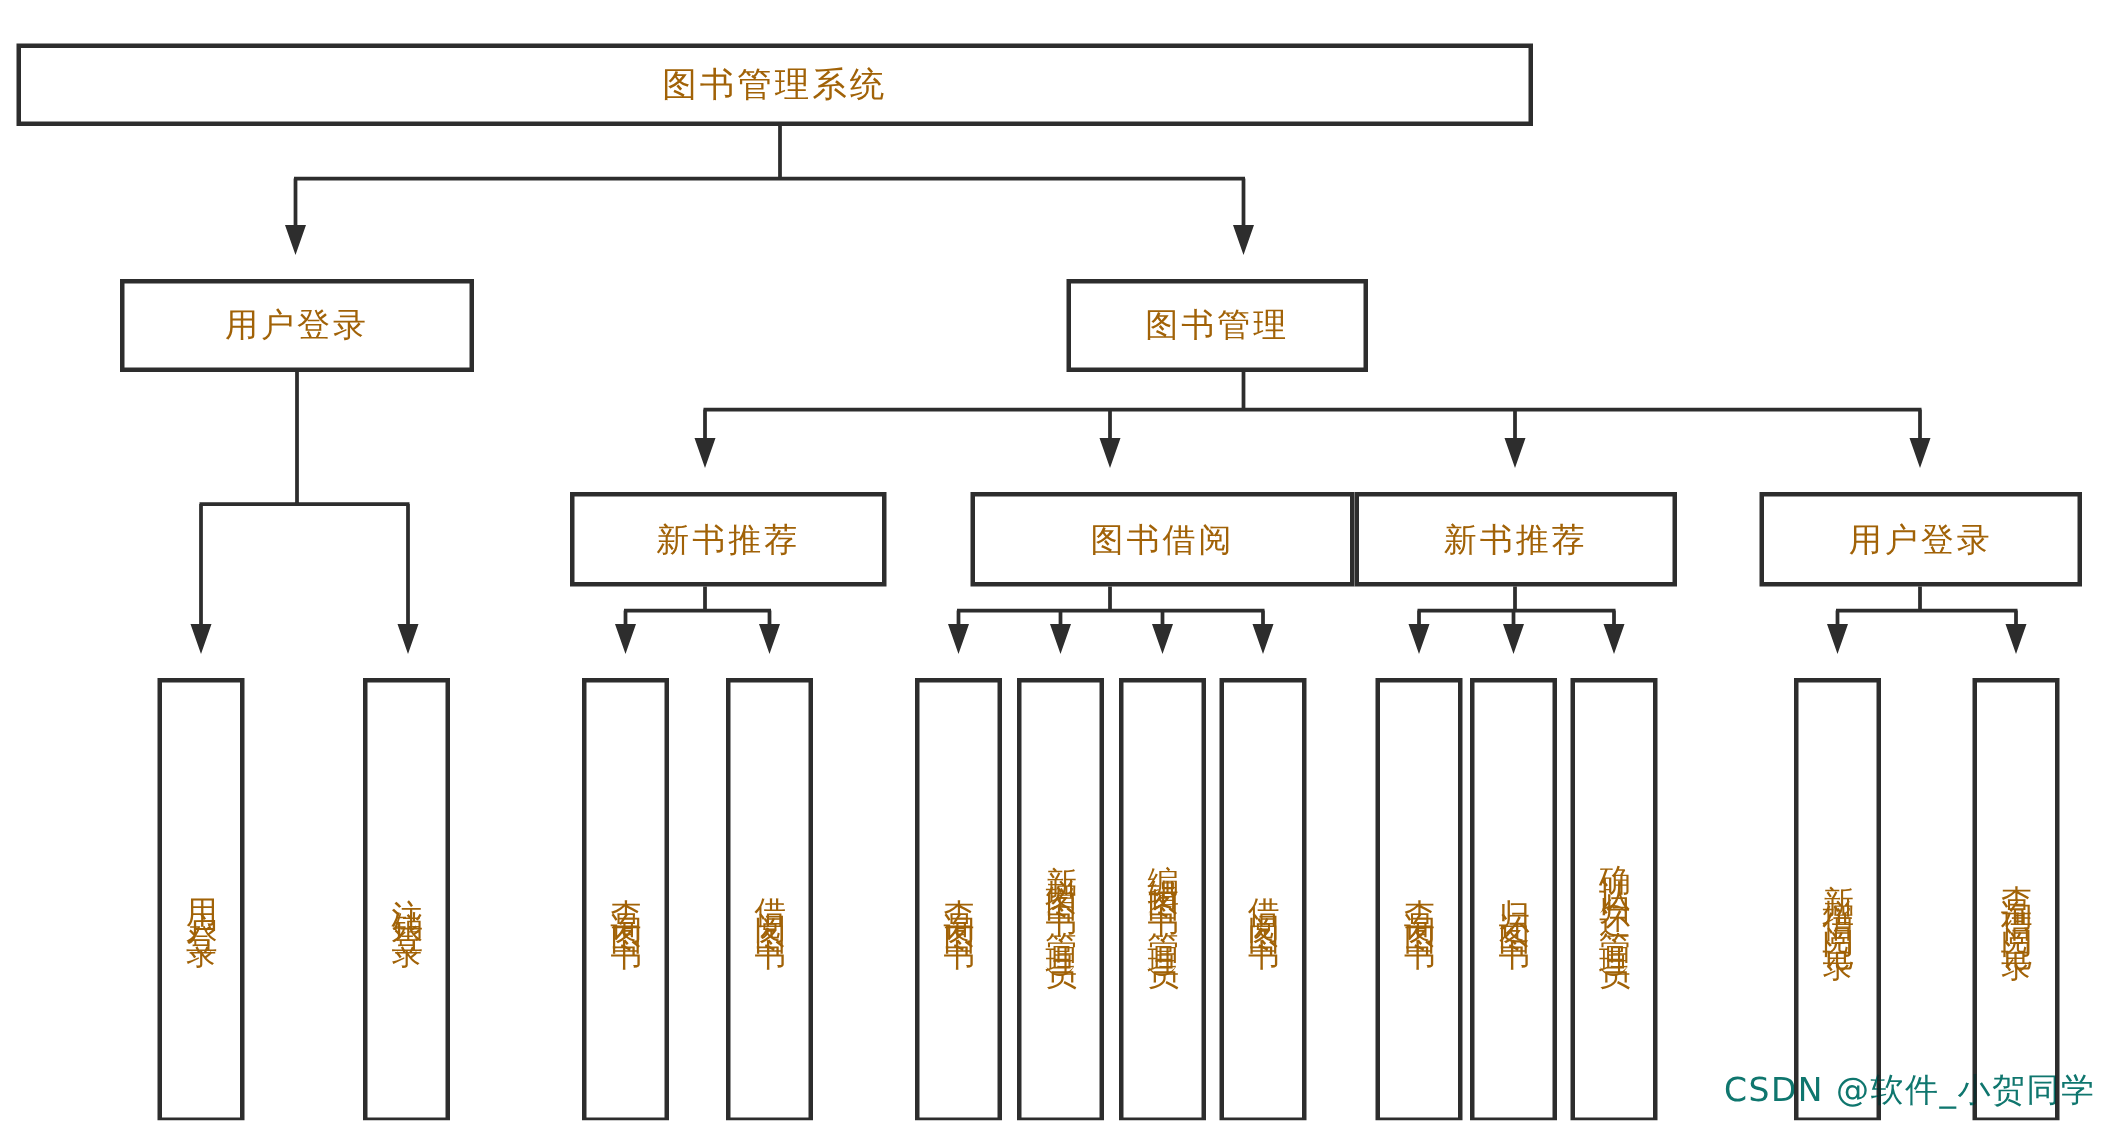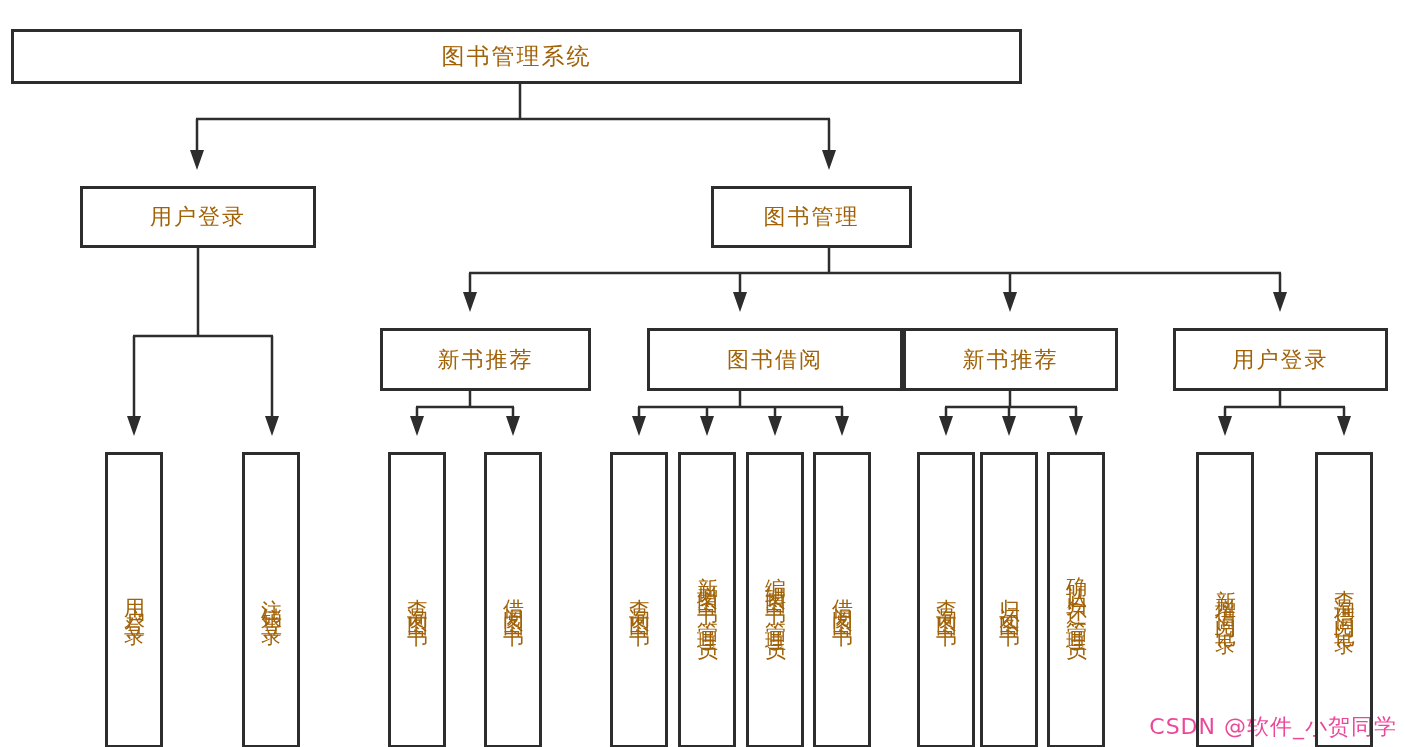--- a/index.html
+++ b/index.html
@@ -26,21 +26,21 @@
     writing-mode:vertical-rl;
     text-orientation:mixed;
     font-size:21px;
     letter-spacing:9px;
     line-height:1;
   }
   .watermark{
     position:absolute;
     right:8px;bottom:5px;
     font-size:22px;
-    color:#ec4899;
+    color:#0f766e;
     letter-spacing:1px;
     z-index:3;
     mix-blend-mode:darken;
     white-space:nowrap;
   }
 </style>
 </head>
 <body>
 
 <div class="canvas">

